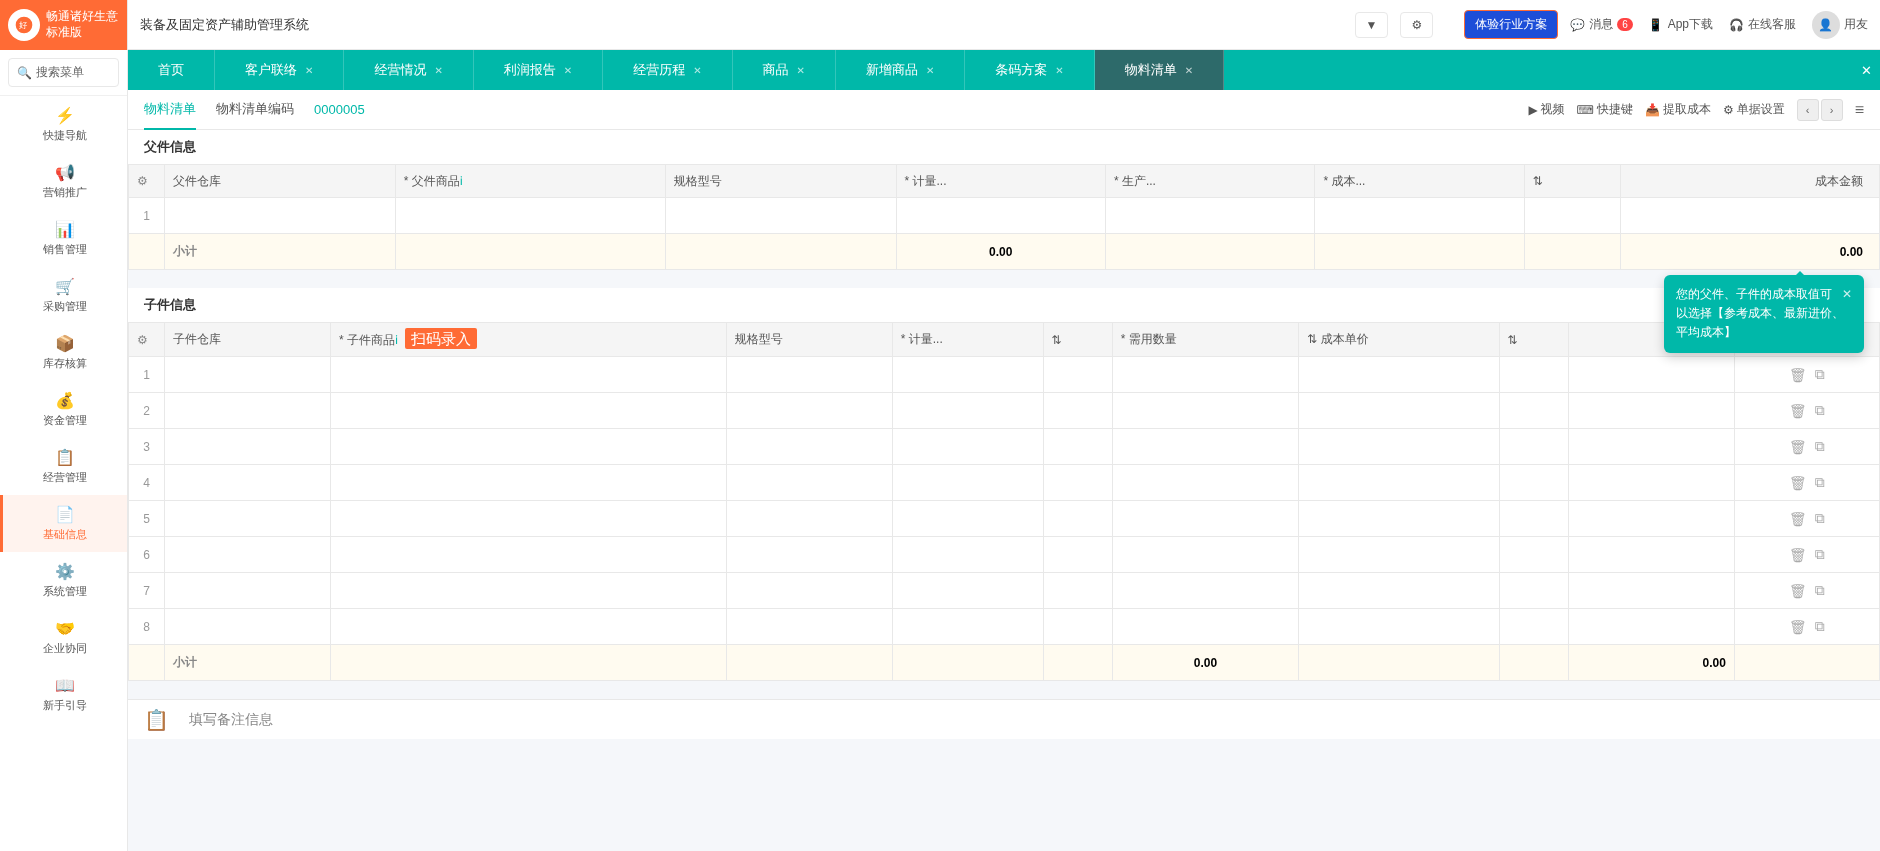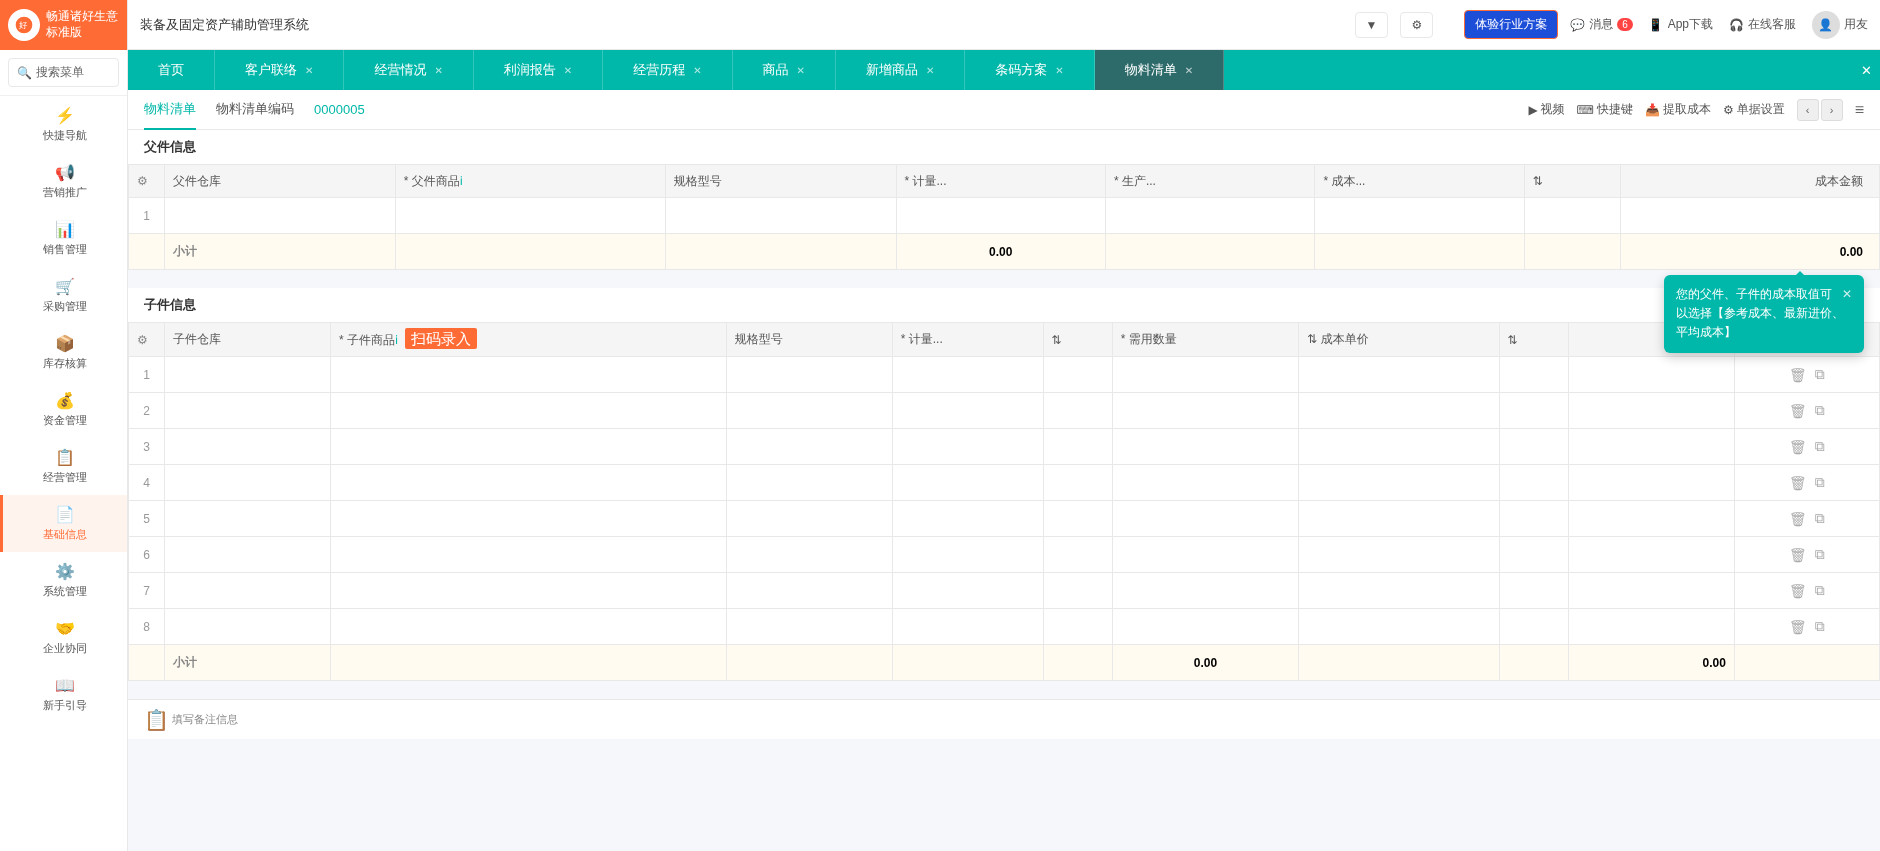--- a/index.html
+++ b/index.html
@@ -636,17 +636,17 @@
     <td></td>
     <td style="text-align:right;">0.00</td>
     <td></td>
   </tr>
           </tbody>
       </table>
     </div>
 
     <div class="bottom-bar">
       <span style="font-size:20px; color:#00b8a9; cursor:pointer;">📋</span>
-      <span style="font-size:11px; color:#888; margin-left:3px;">填写备注信息</span>
+      <span style="font-size:14px; color:#888; margin-left:20px;">填写备注信息</span>
     </div>
 
   </div>
 </div>
 
 </body></html>

